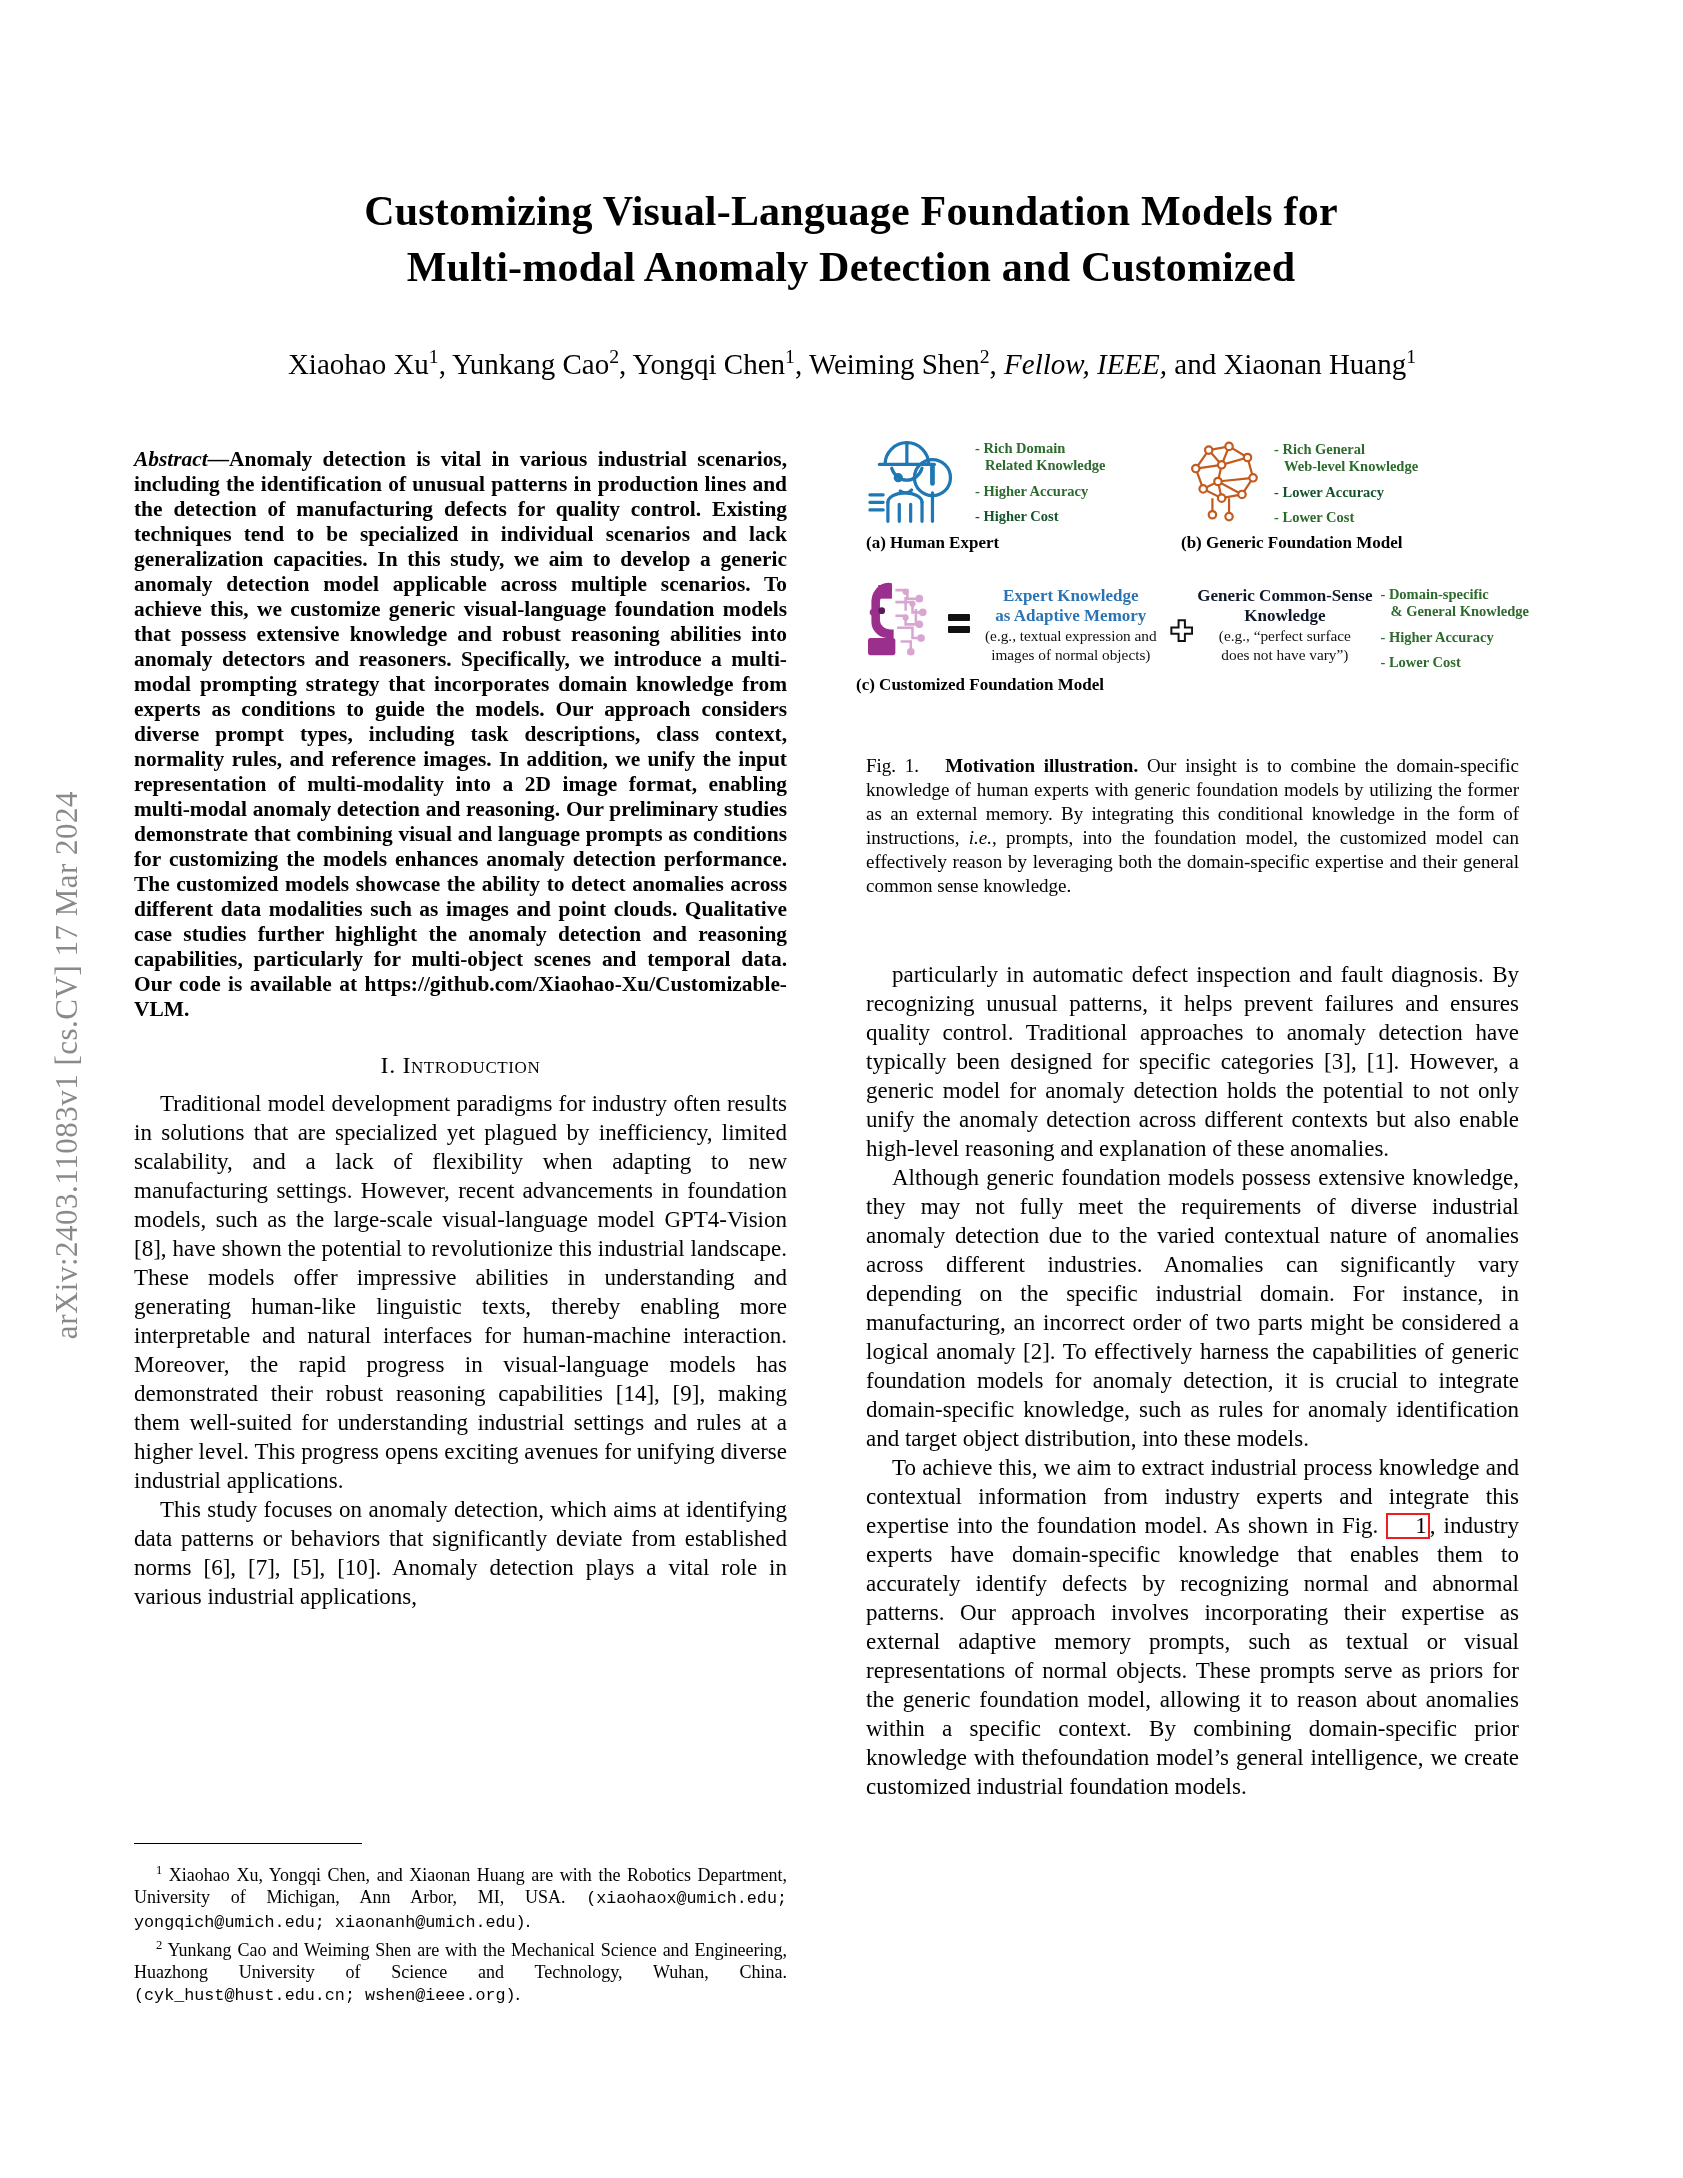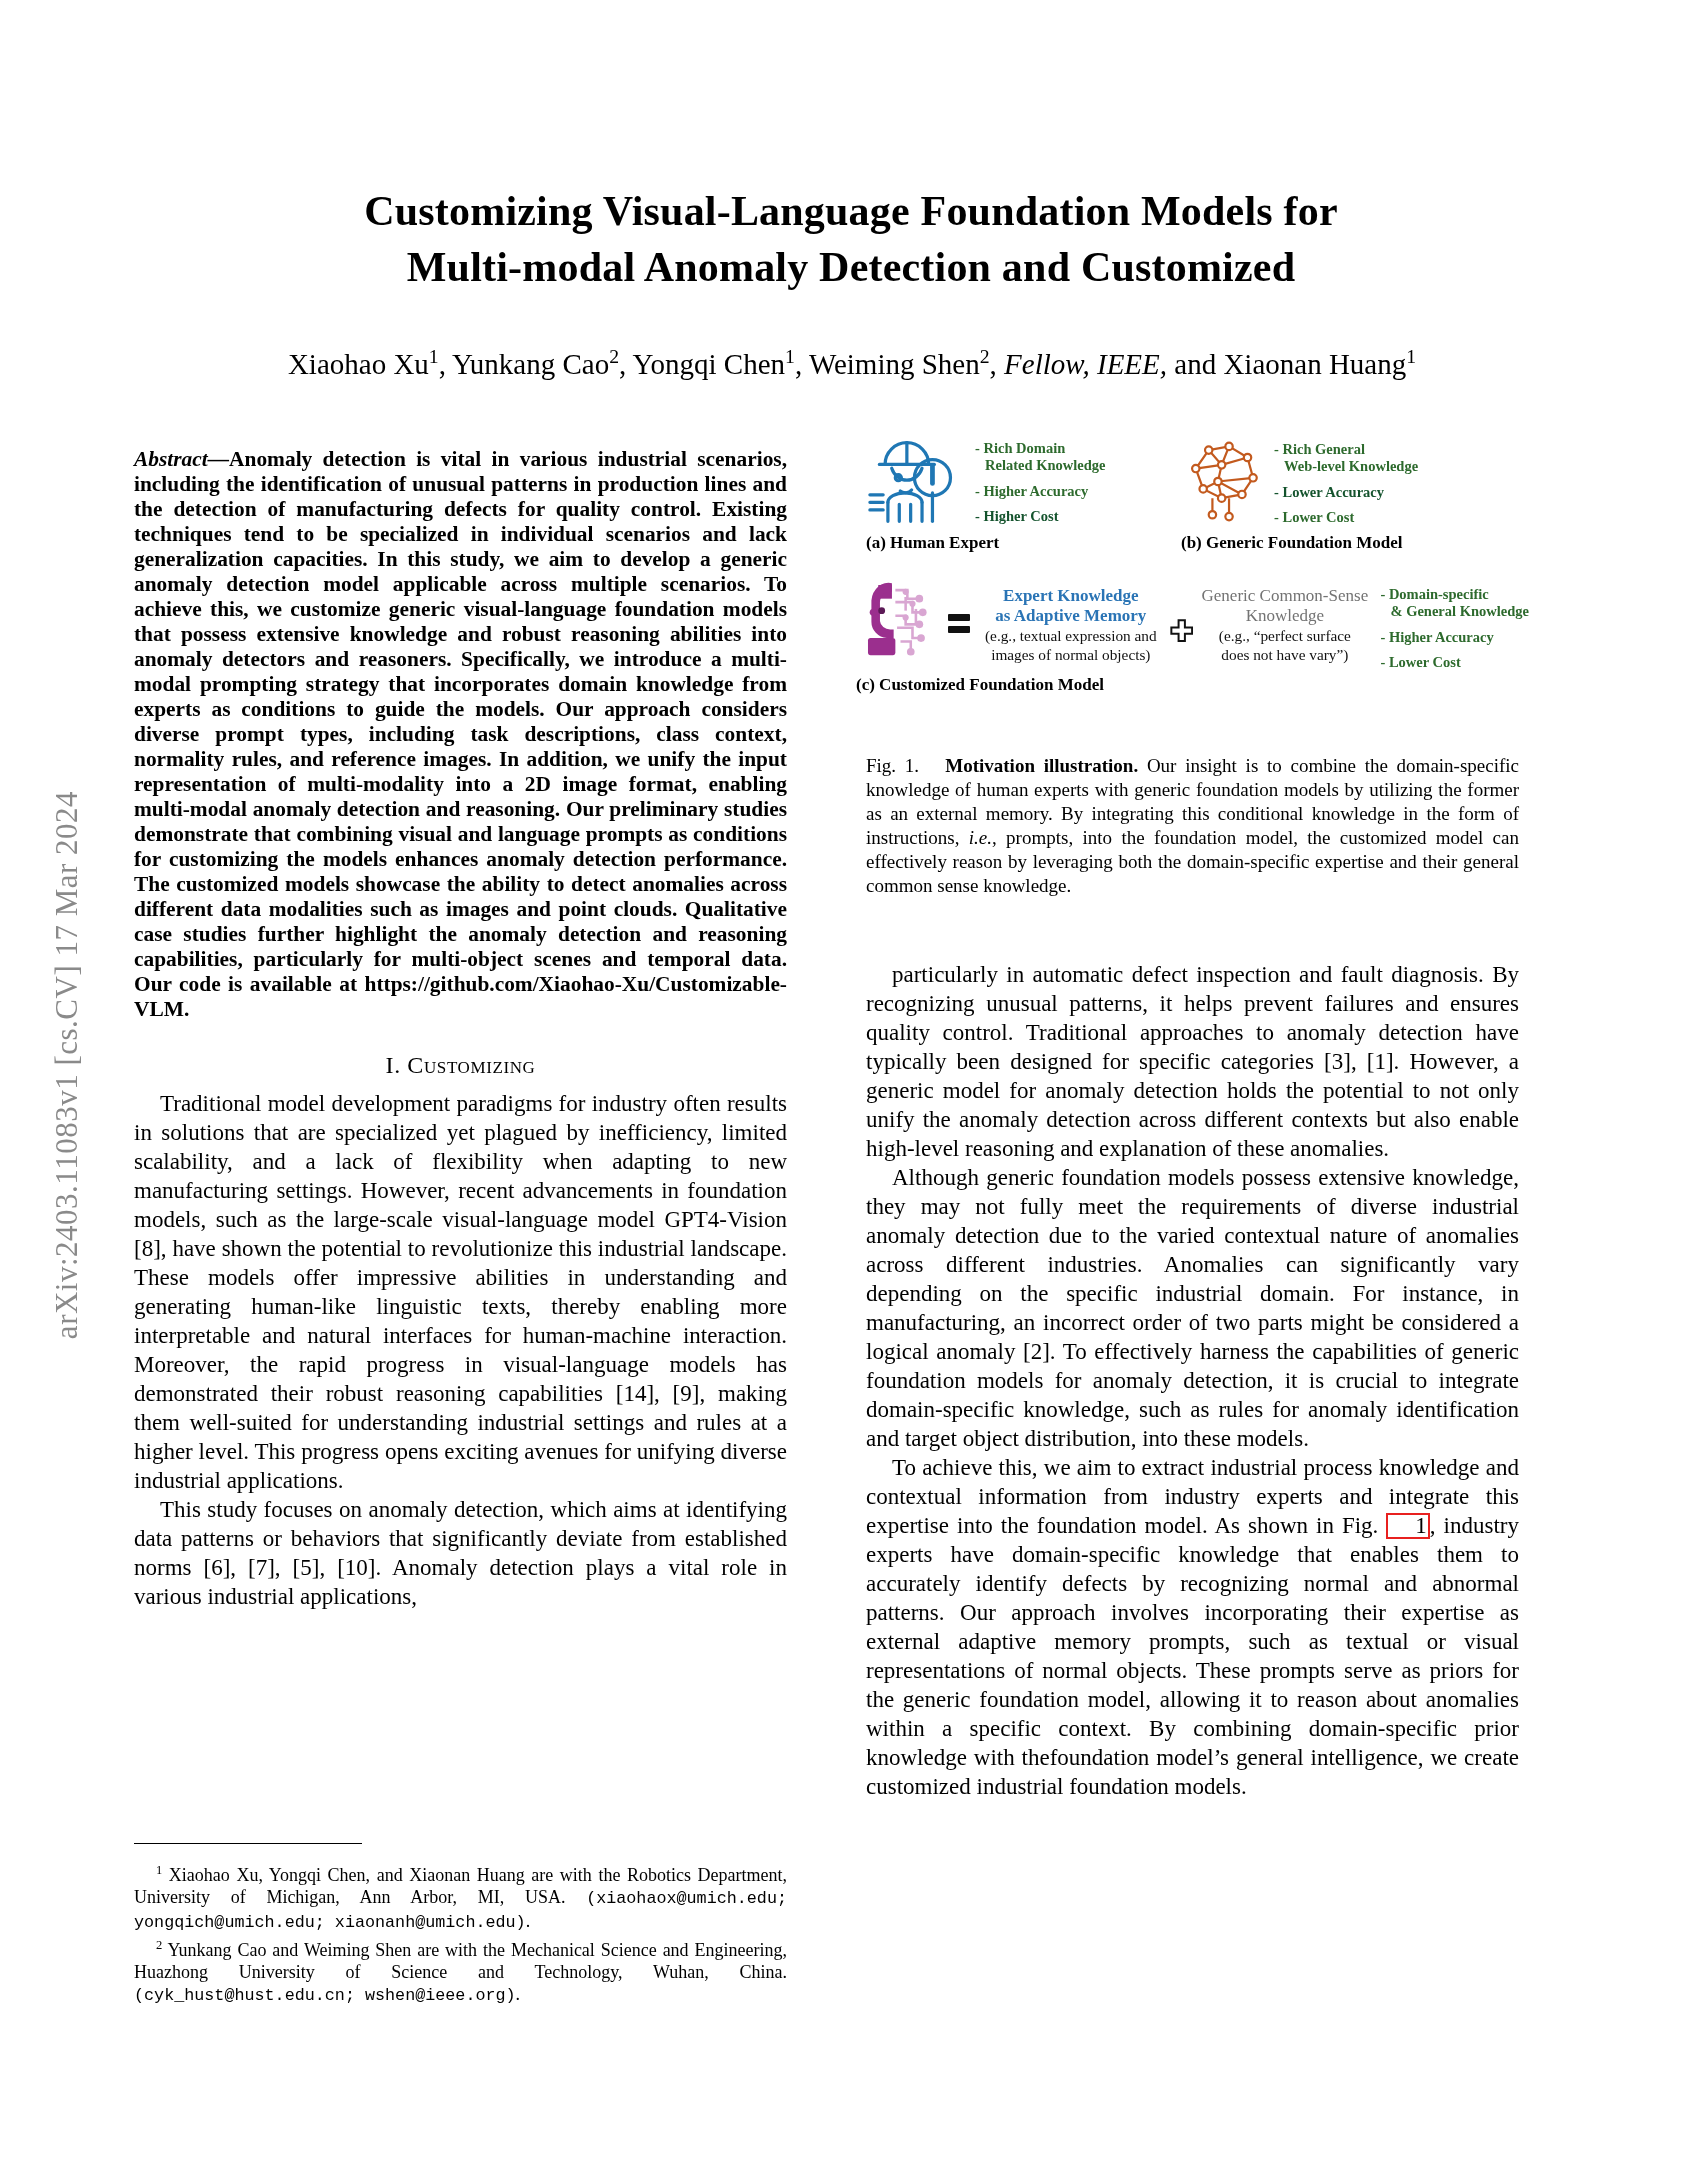--- a/index.html
+++ b/index.html
@@ -133,21 +133,21 @@
   .bl-item  { font-size:14.5px; line-height:17.3px; white-space:nowrap; }
   .bl-gap   { height:8px; }
 
   .sub-cap {
     font-family:"Liberation Serif", serif;
     font-weight:bold;
     font-size:17px;
   }
 
   .blue-h  { color:#2a74b5; font-weight:bold; }
-  .orange-h{ color:#737373; font-weight:normal; }
+  .orange-h{ color:#0f172a; font-weight:bold; }
   .small-par {
     font-family:"Liberation Serif", serif;
     font-size:15.3px;
     line-height:19px;
     text-align:center;
     color:#111;
   }
   .mid-h {
     font-size:17px; line-height:20px; text-align:center;
   }
@@ -191,21 +191,21 @@
   </div>
 
   <div id="authors">Xiaohao Xu<sup class="sup">1</sup>, Yunkang Cao<sup class="sup">2</sup>, Yongqi Chen<sup class="sup">1</sup>, Weiming Shen<sup class="sup">2</sup>, <i>Fellow, IEEE,</i> and Xiaonan Huang<sup class="sup">1</sup></div>
 
   <div class="col" id="col-left">
 
     <div id="abstract">
       <span class="lead">Abstract—</span><span>Anomaly detection is vital in various industrial scenarios, including the identification of unusual patterns in production lines and the detection of manufacturing defects for quality control. Existing techniques tend to be specialized in individual scenarios and lack generalization capacities. In this study, we aim to develop a generic anomaly detection model applicable across multiple scenarios. To achieve this, we customize generic visual-language foundation models that possess extensive knowledge and robust reasoning abilities into anomaly detectors and reasoners. Specifically, we introduce a multi-modal prompting strategy that incorporates domain knowledge from experts as conditions to guide the models. Our approach considers diverse prompt types, including task descriptions, class context, normality rules, and reference images. In addition, we unify the input representation of multi-modality into a 2D image format, enabling multi-modal anomaly detection and reasoning. Our preliminary studies demonstrate that combining visual and language prompts as conditions for customizing the models enhances anomaly detection performance. The customized models showcase the ability to detect anomalies across different data modalities such as images and point clouds. Qualitative case studies further highlight the anomaly detection and reasoning capabilities, particularly for multi-object scenes and temporal data. Our code is available at https://github.com/Xiaohao-Xu/Customizable-VLM.</span>
     </div>
 
-    <div class="section-head">I.  Customizing</div>
+    <div class="section-head">I.  Introduction</div>
 
     <p class="body-par">Traditional model development paradigms for industry often results in solutions that are specialized yet plagued by inefficiency, limited scalability, and a lack of flexibility when adapting to new manufacturing settings. However, recent advancements in foundation models, such as the large-scale visual-language model GPT4-Vision [8], have shown the potential to revolutionize this industrial landscape. These models offer impressive abilities in understanding and generating human-like linguistic texts, thereby enabling more interpretable and natural interfaces for human-machine interaction. Moreover, the rapid progress in visual-language models has demonstrated their robust reasoning capabilities [14], [9], making them well-suited for understanding industrial settings and rules at a higher level. This progress opens exciting avenues for unifying diverse industrial applications.</p>
     <p class="body-par">This study focuses on anomaly detection, which aims at identifying data patterns or behaviors that significantly deviate from established norms [6], [7], [5], [10]. Anomaly detection plays a vital role in various industrial applications,</p>
   </div>
 
   <div id="footnote-rule"></div>
   <div id="footnotes">
     <div class="fn">
       <span class="fn-sup">1</span><span> Xiaohao Xu, Yongqi Chen, and Xiaonan Huang are with the Robotics Department, University of Michigan, Ann Arbor, MI, USA. </span><span class="mono">(xiaohaox@umich.edu; yongqich@umich.edu; xiaonanh@umich.edu)</span><span>.</span>
     </div>

